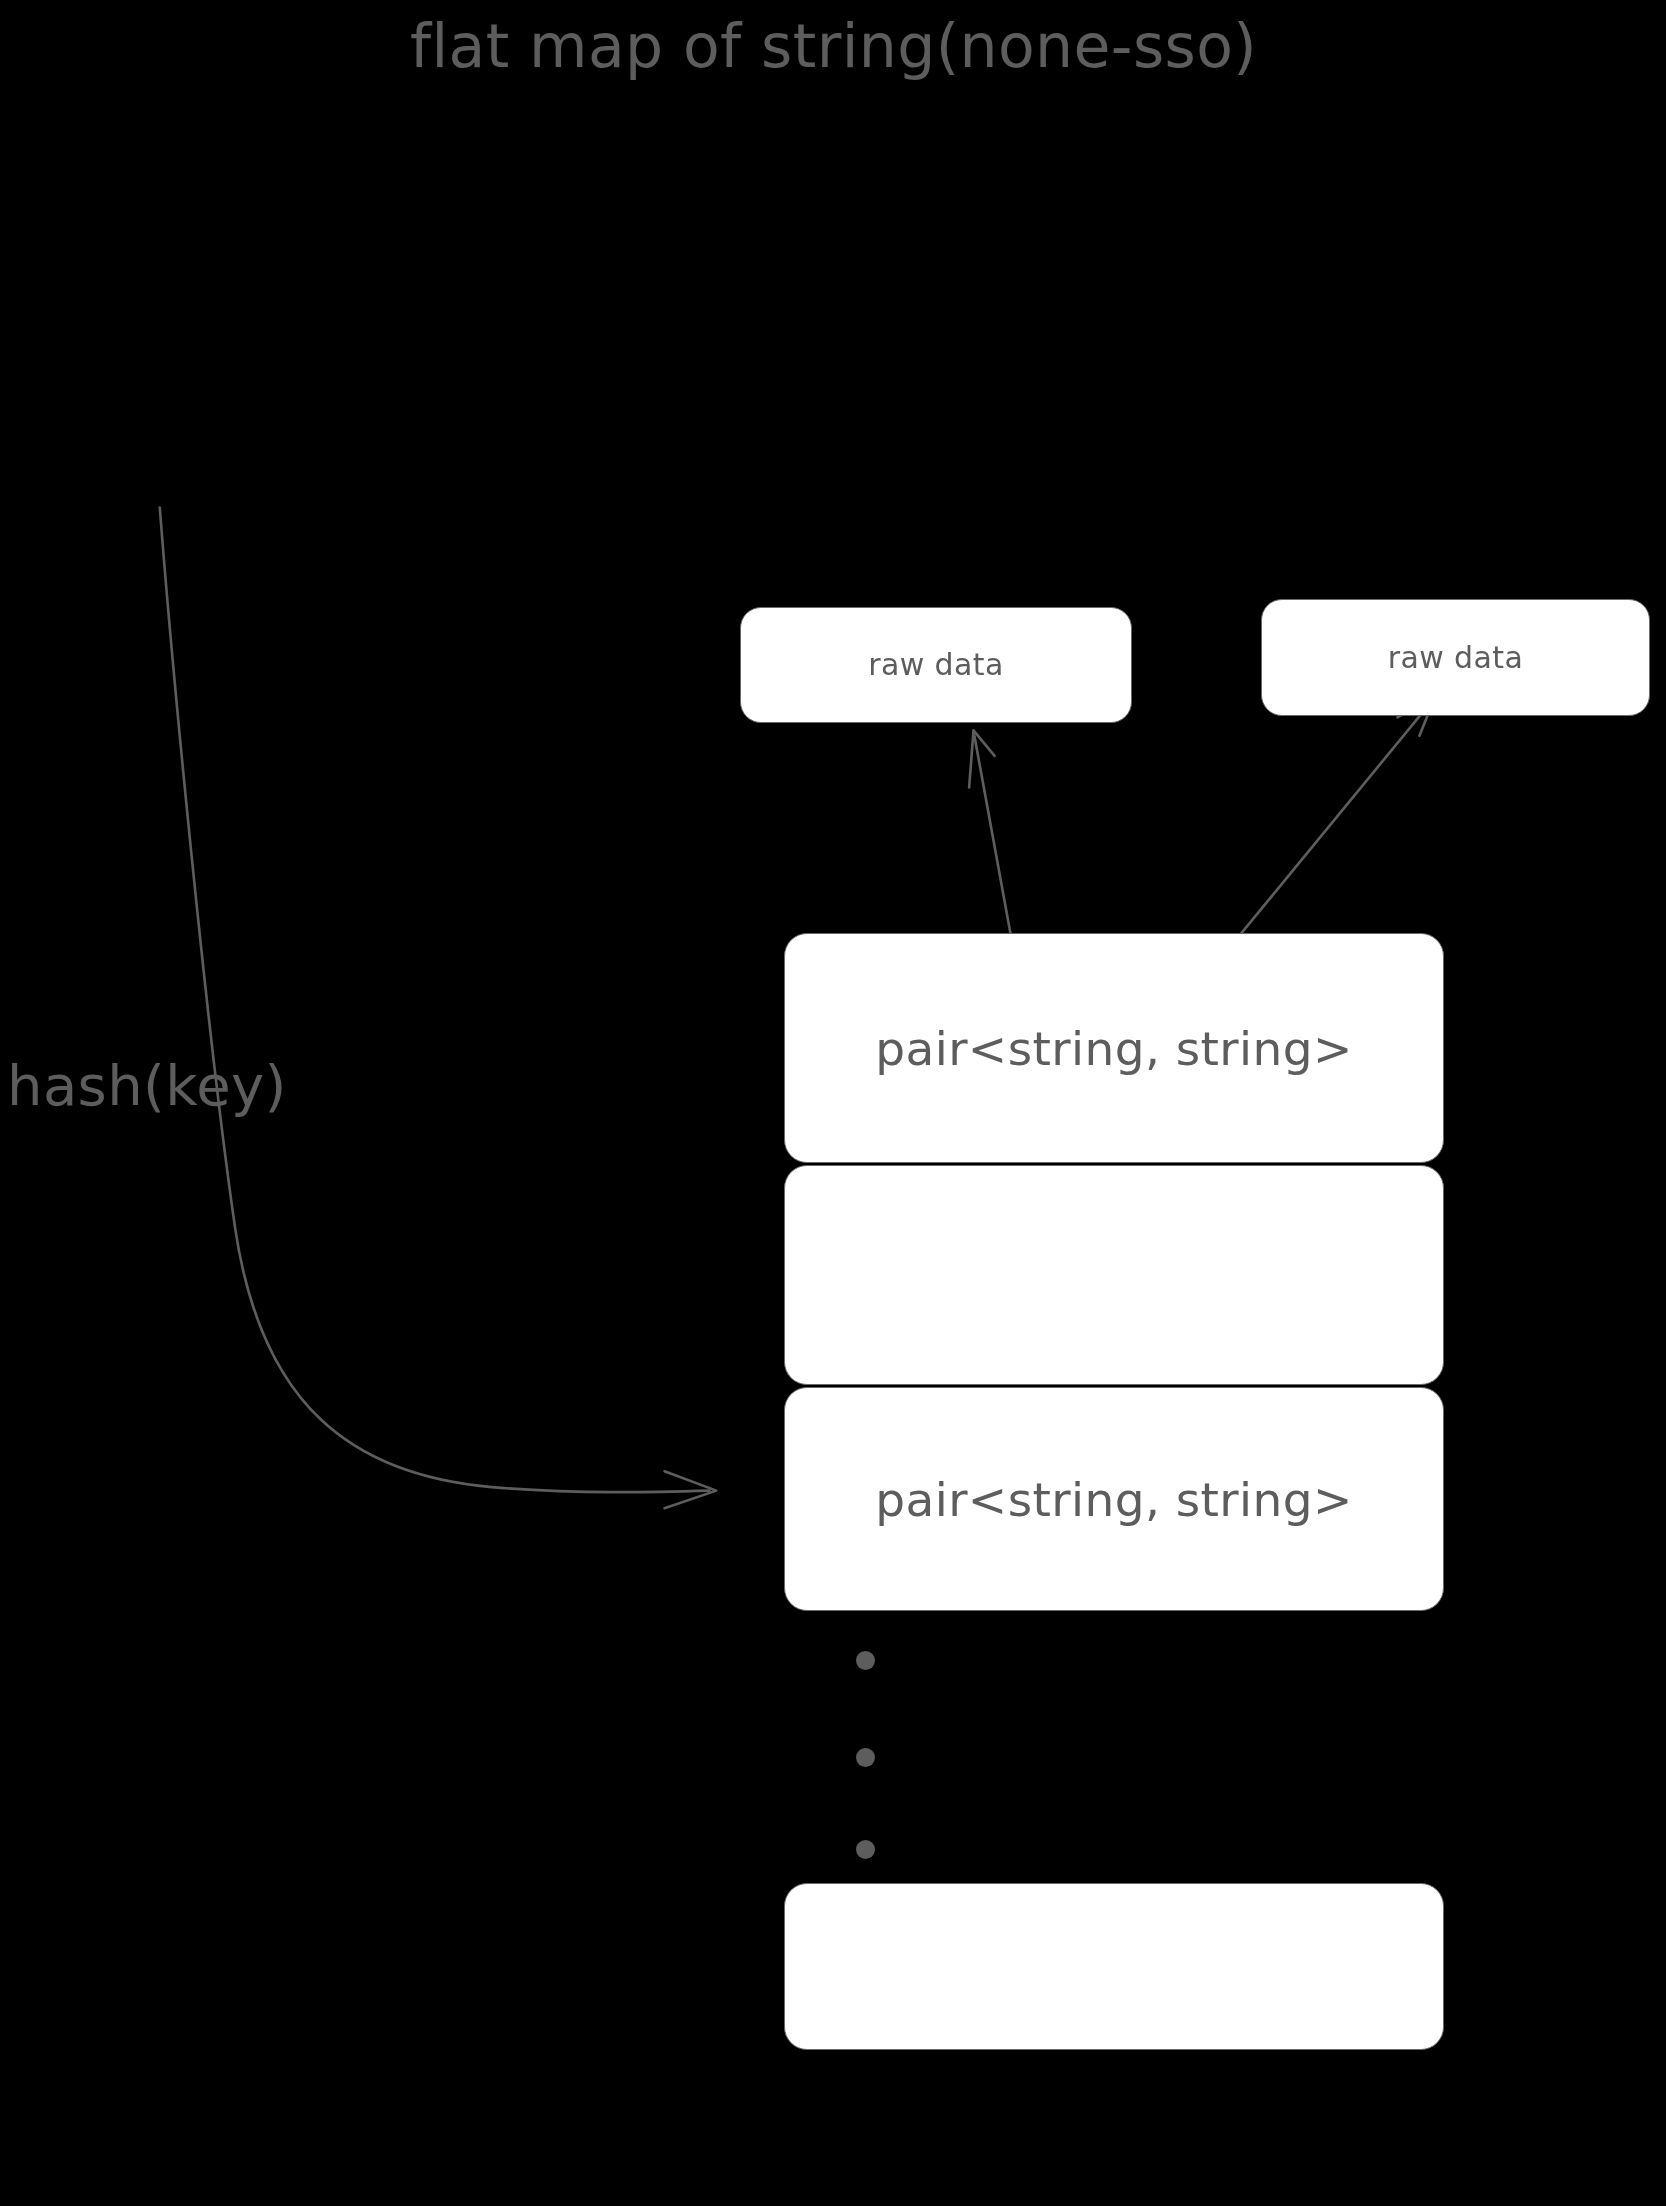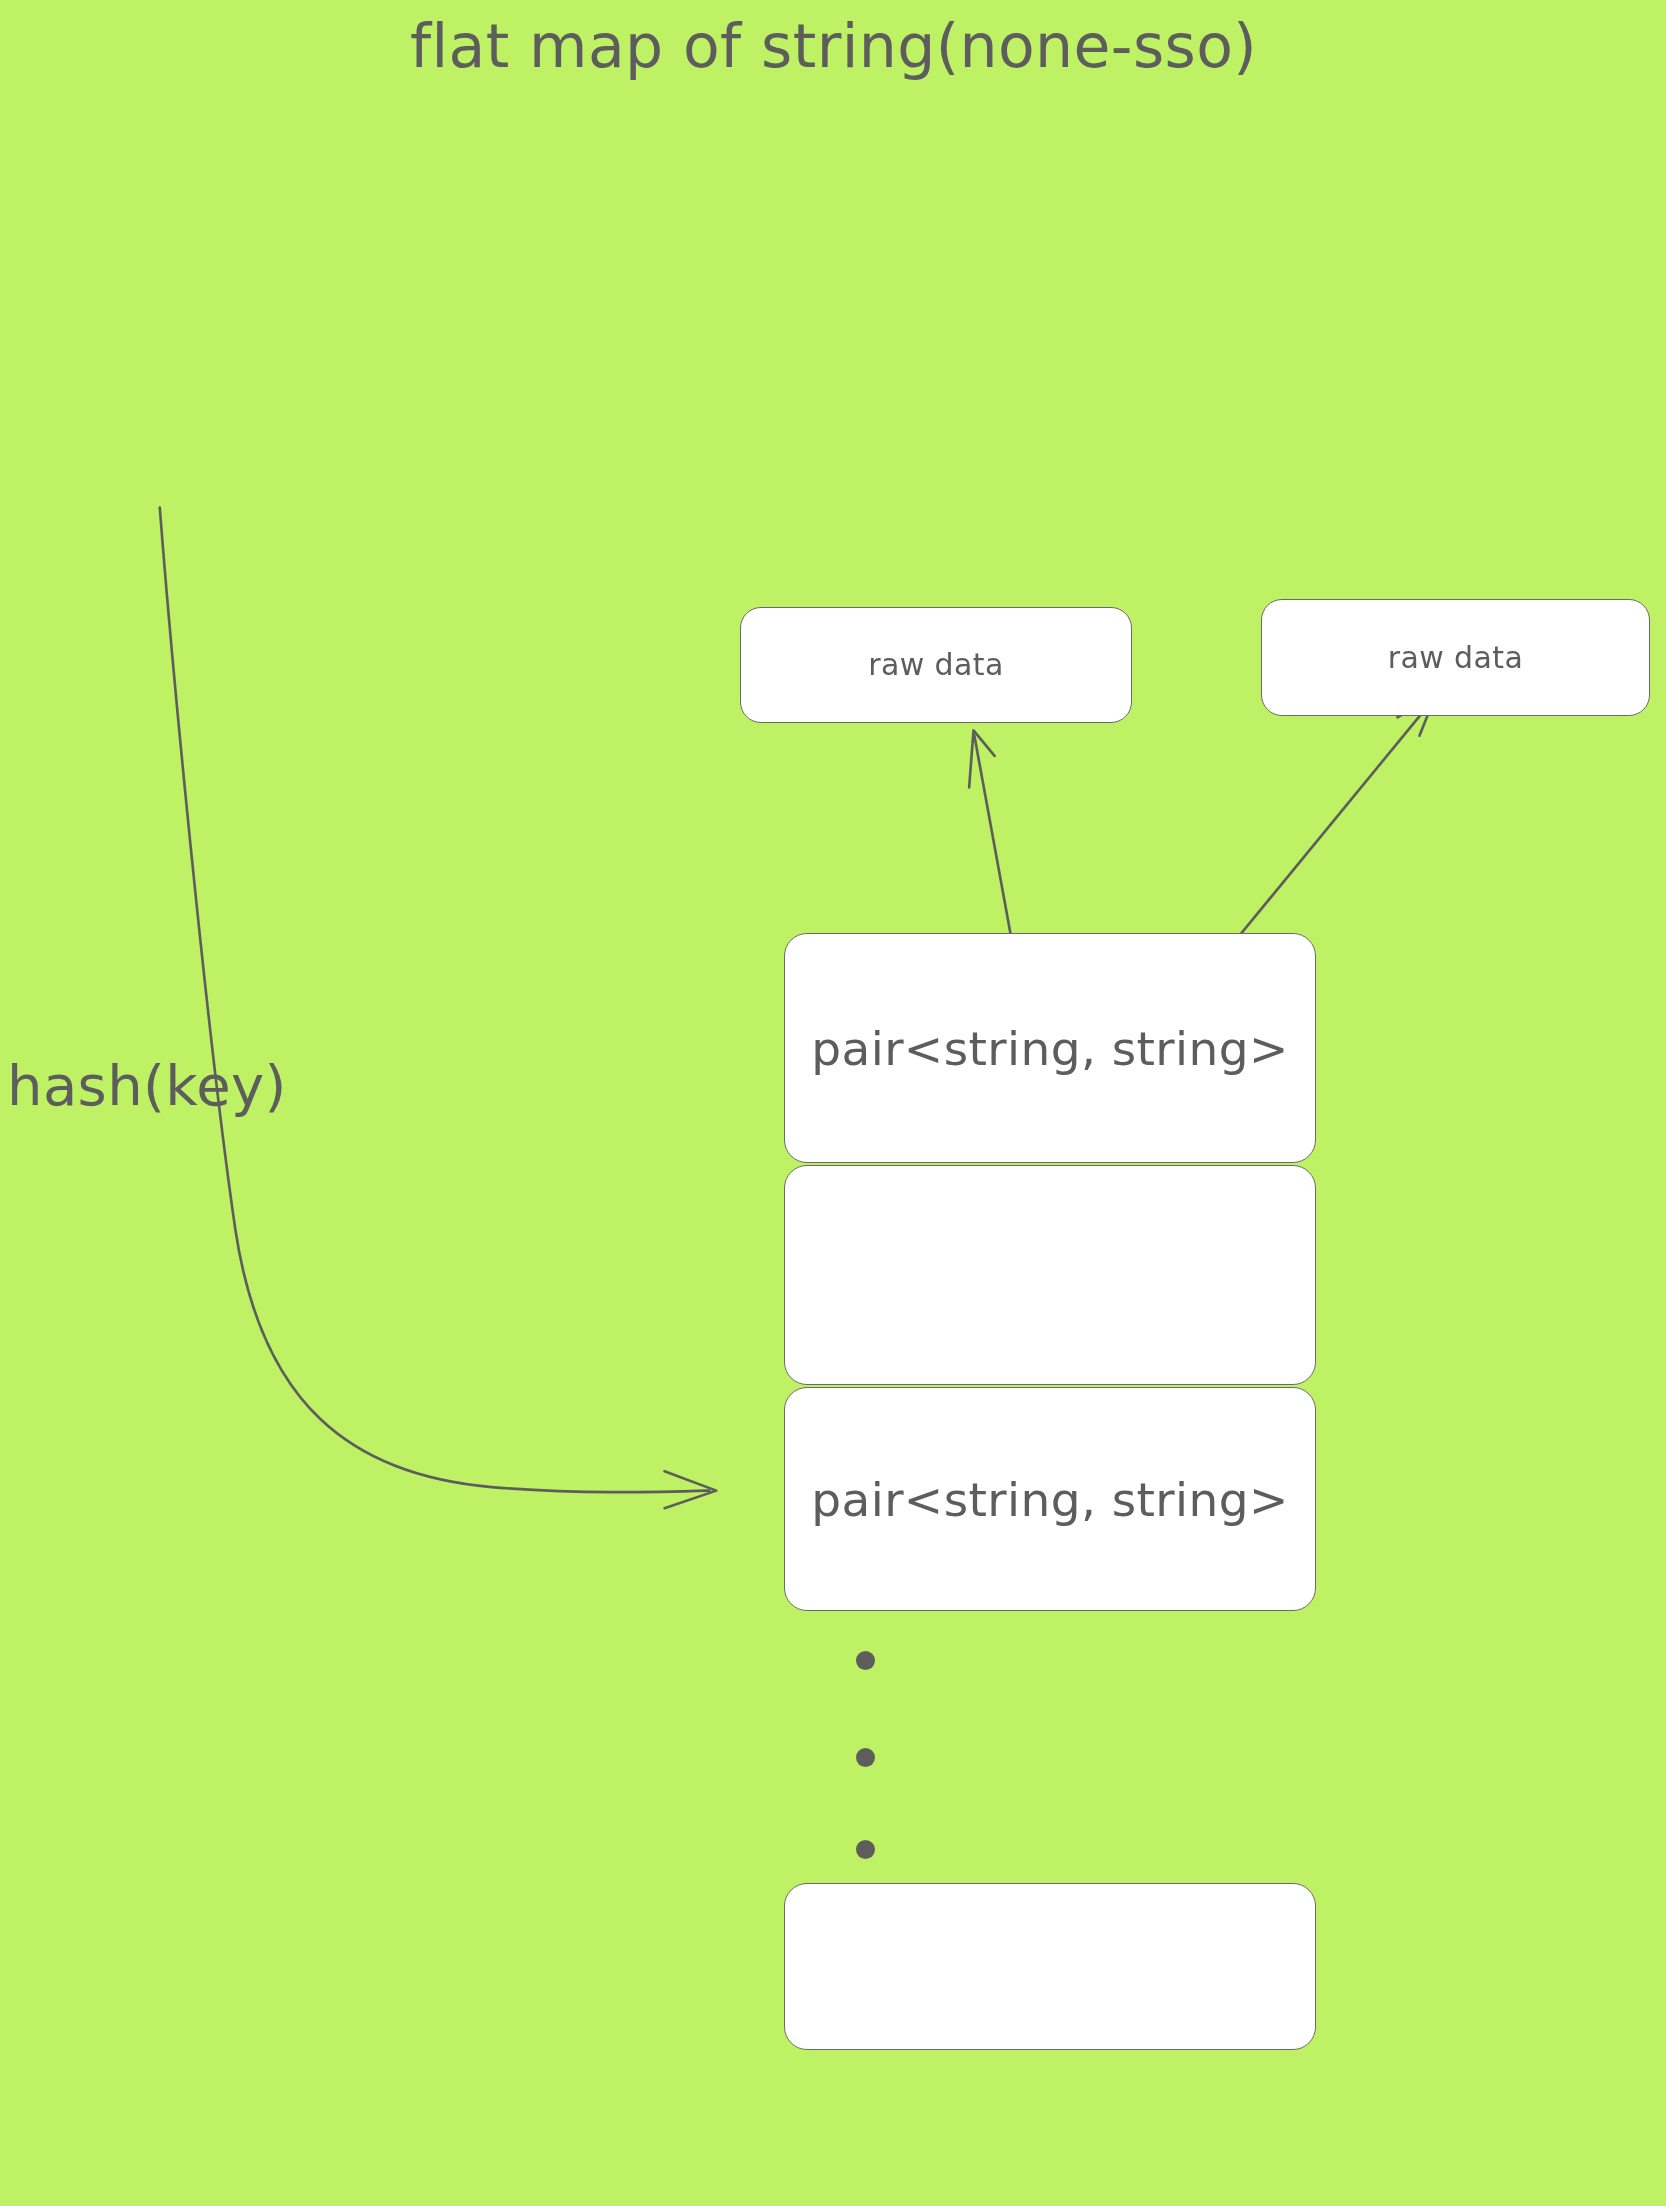--- a/index.html
+++ b/index.html
@@ -4,21 +4,21 @@
 <style>
   html, body {
     margin: 0;
     padding: 0;
     background: #ffffff;
   }
   #canvas {
     position: relative;
     width: 1667px;
     height: 2207px;
-    background: #bef264;
+    background: #000000;
     overflow: hidden;
     font-family: "DejaVu Sans", sans-serif;
   }
   .hand {
     font-family: "DejaVu Sans", sans-serif;
     color: #5d5d5d;
     font-weight: 400;
     letter-spacing: 0.4px;
   }
   
@@ -72,21 +72,21 @@
     height: 117px;
     border-radius: 21px;
   }
   .rawdata-label {
     font-size: 30px;
     line-height: 46px;
   }
   
   .slot {
     left: 784px;
-    width: 532px;
+    width: 660px;
     border-radius: 23px;
   }
   #slot-0 { top: 933px; height: 230px; }
   #slot-1 { top: 1165px; height: 220px; }
   #slot-2 { top: 1387px; height: 224px; }
   #slot-3 { top: 1883px; height: 167px; }
   .slot-label {
     font-size: 47px;
     line-height: 51px;
     white-space: nowrap;

